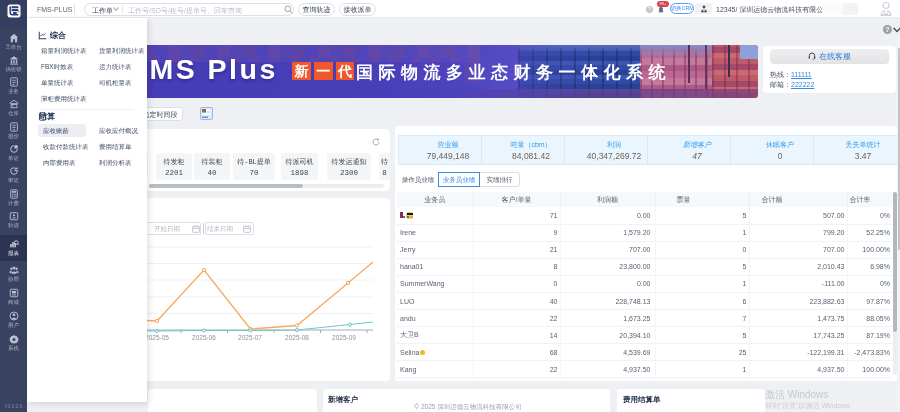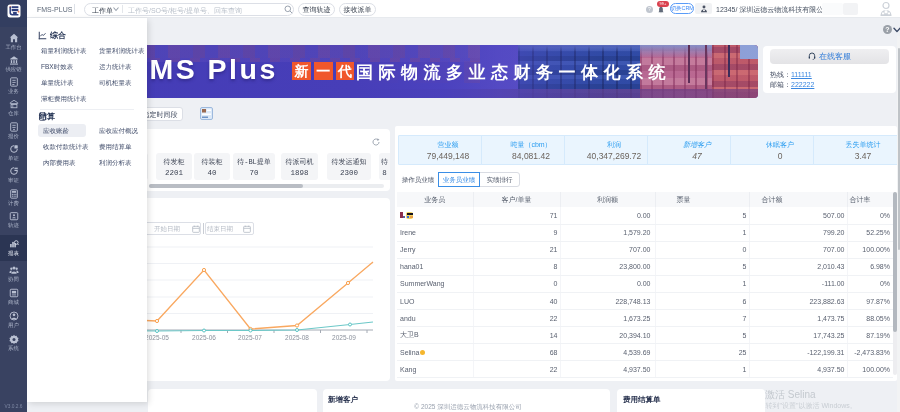--- a/index.html
+++ b/index.html
@@ -403,21 +403,21 @@
 
     <div class="abs" style="left:897px;top:36px;width:3px;height:376px;background:#f2f3f4;"></div>
     <div class="abs" style="left:897.5px;top:48px;width:2px;height:202px;background:#bfc3c7;border-radius:1px;"></div>
 
     <div class="card" style="left:148px;top:389px;width:169px;height:23px;border-radius:4px 4px 0 0;"></div>
     <div class="card" style="left:323px;top:389px;width:287px;height:23px;border-radius:4px 4px 0 0;"></div>
     <div class="card" style="left:617px;top:389px;width:148px;height:23px;border-radius:4px 4px 0 0;"></div>
     <div class="btitle" style="left:328px;">新增客户</div>
     <div class="btitle" style="left:623px;">费用结算单</div>
     <div id="copyright">© 2025 深圳运德云物流科技有限公司</div>
-    <div id="wm1">激活 Selina</div>
+    <div id="wm1">激活 Windows</div>
     <div id="wm2">转到"设置"以激活 Windows。</div>
   </div>
   <div id="sidebar">
     <div id="logo">
       <svg style="display:block;margin:4px auto 0;" width="14" height="14" viewBox="0 0 14 14">
           <rect x="0.5" y="0.5" width="13" height="13" rx="2.5" fill="#fff"></rect>
           <rect x="2.6" y="2" width="1.3" height="2.2" fill="#e8734a"></rect>
           <rect x="4.6" y="2.2" width="6.8" height="2" fill="#2e3f7e"></rect>
           <rect x="4.6" y="5" width="6.8" height="2.2" fill="#2e3f7e"></rect>
           <path d="M3.2 2.8 L3.2 8.6 Q3.2 10.8 5.4 10.8 L11.4 10.8" fill="none" stroke="#2e3f7e" stroke-width="1.5"></path>

